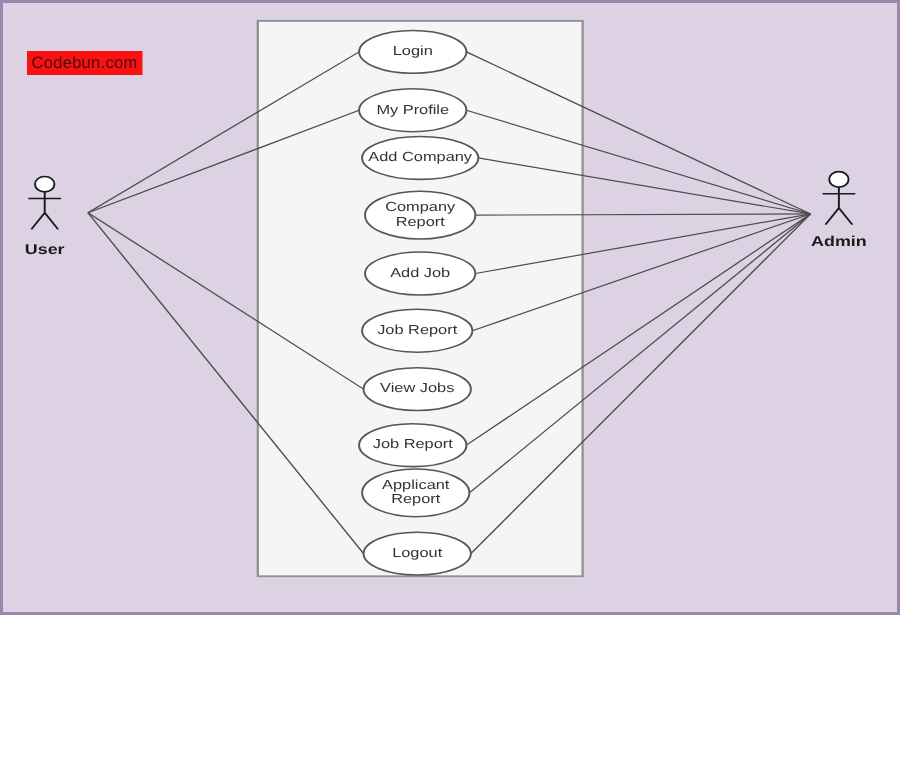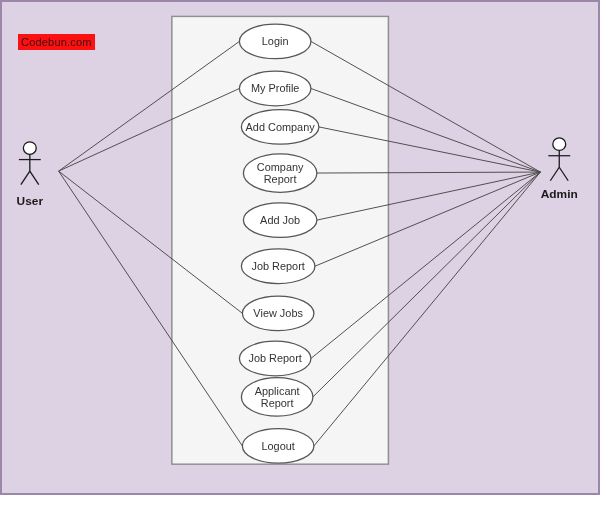--- a/index.html
+++ b/index.html
@@ -1,20 +1,20 @@
 <!DOCTYPE html>
 <html><head>
 <meta charset="utf-8">
 <style>
   html, body { margin: 0; padding: 0; }
   body { font-family: "Liberation Sans", sans-serif; }
   .canvas {
     position: relative;
     width: 600px;
-    height: 495px;
+    height: 410px;
     box-sizing: border-box;
     overflow: hidden;
     text-decoration: underline;
   }
   .canvas svg {
     position: absolute;
     left: 0; top: 0;
     width: 100%; height: 100%;
     display: block;
   }

